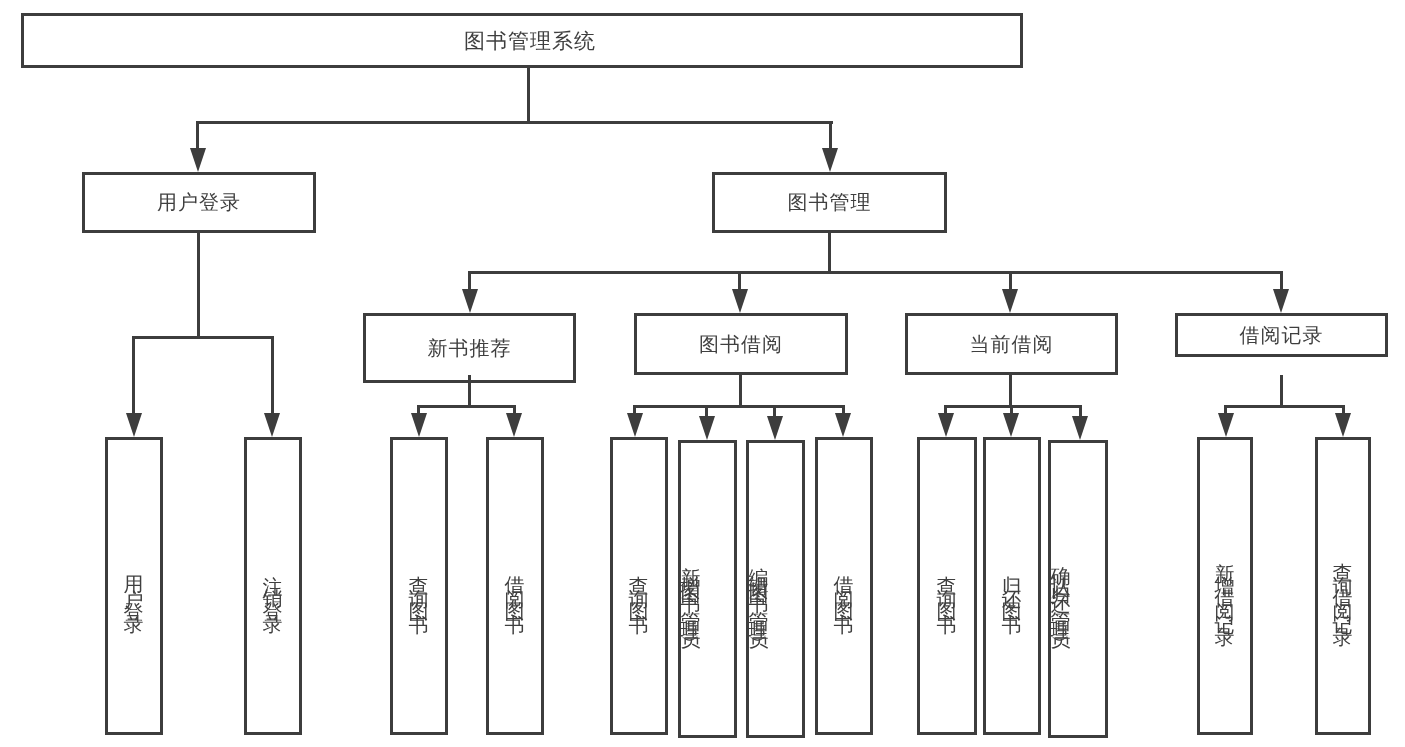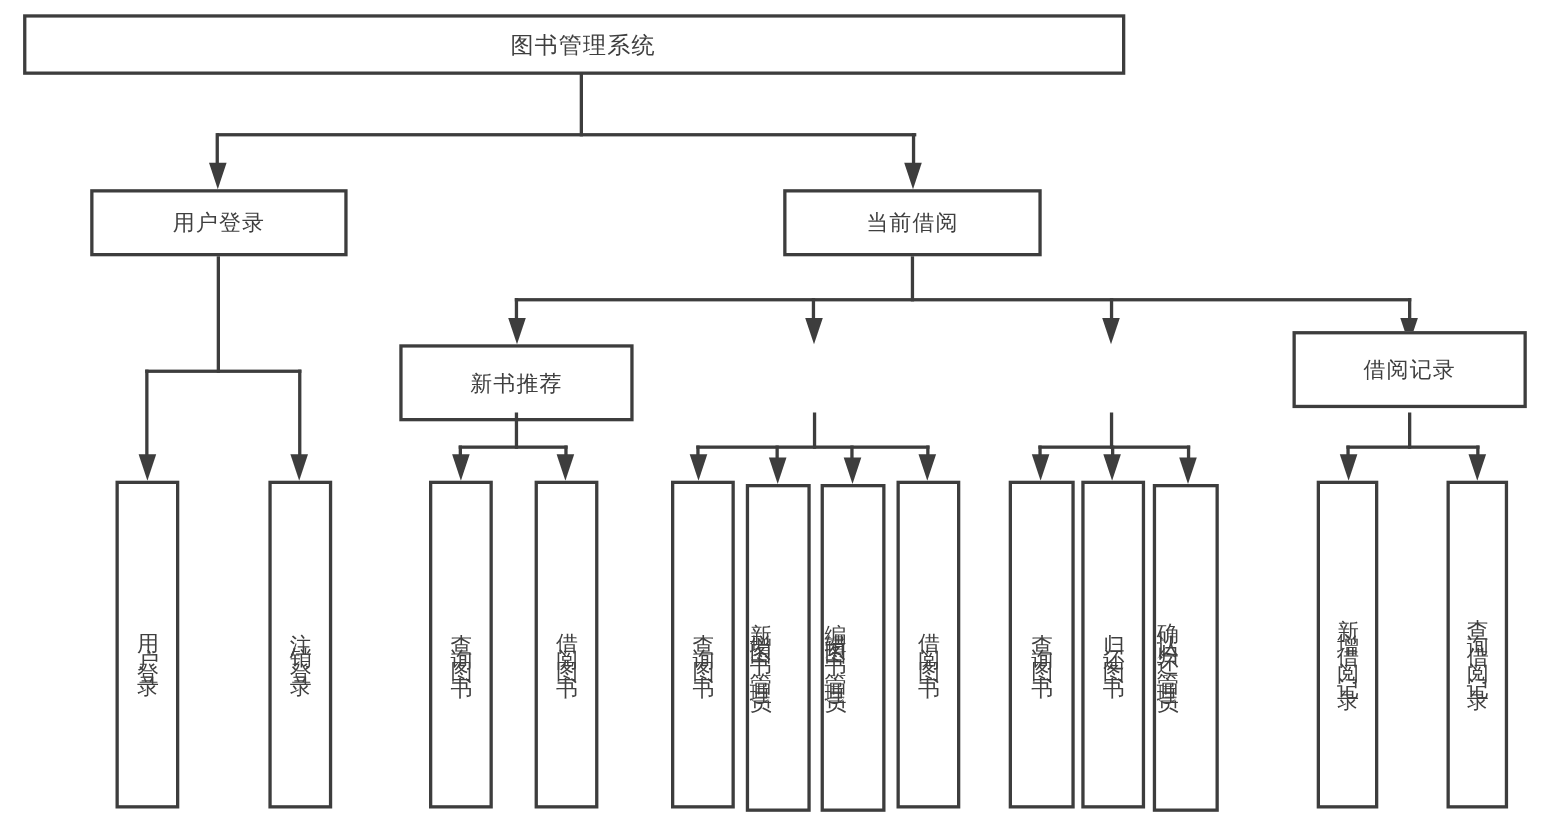--- a/index.html
+++ b/index.html
@@ -71,21 +71,21 @@
   <div class="hline" style="left:197px;top:121px;width:636px"></div>
   <div class="vline" style="left:196px;top:121px;height:32px"></div>
   <div class="arrow" style="left:190px;top:148px"></div>
   <div class="vline" style="left:829px;top:121px;height:32px"></div>
   <div class="arrow" style="left:822px;top:148px"></div>
 
   <div class="node h" style="left:82px;top:172px;width:234px;height:61px">
     <span>用户登录</span>
   </div>
   <div class="node h" style="left:712px;top:172px;width:235px;height:61px">
-    <span>当前借阅</span>
+    <span>图书管理</span>
   </div>
 
   <div class="vline" style="left:197px;top:233px;height:106px"></div>
   <div class="hline" style="left:132px;top:336px;width:142px"></div>
   <div class="vline" style="left:132px;top:336px;height:80px"></div>
   <div class="arrow" style="left:126px;top:413px"></div>
   <div class="vline" style="left:271px;top:336px;height:80px"></div>
   <div class="arrow" style="left:264px;top:413px"></div>
 
   <div class="vline" style="left:828px;top:233px;height:41px"></div>
@@ -95,21 +95,27 @@
   <div class="vline" style="left:738px;top:271px;height:22px"></div>
   <div class="arrow" style="left:732px;top:289px"></div>
   <div class="vline" style="left:1009px;top:271px;height:22px"></div>
   <div class="arrow" style="left:1002px;top:289px"></div>
   <div class="vline" style="left:1280px;top:271px;height:22px"></div>
   <div class="arrow" style="left:1273px;top:289px"></div>
 
   <div class="node h" style="left:363px;top:313px;width:213px;height:70px">
     <span>新书推荐</span>
   </div>
-  <div class="node h" style="left:1175px;top:301px;width:213px;height:70px">
+  <div class="node h" style="left:634px;top:313px;width:214px;height:62px">
+    <span>图书借阅</span>
+  </div>
+  <div class="node h" style="left:905px;top:313px;width:213px;height:62px">
+    <span>当前借阅</span>
+  </div>
+  <div class="node h" style="left:1175px;top:313px;width:213px;height:44px">
     <span>借阅记录</span>
   </div>
 
   <div class="vline" style="left:468px;top:375px;height:33px"></div>
   <div class="hline" style="left:417px;top:405px;width:99px"></div>
   <div class="vline" style="left:417px;top:405px;height:12px"></div>
   <div class="arrow" style="left:411px;top:413px"></div>
   <div class="vline" style="left:513px;top:405px;height:12px"></div>
   <div class="arrow" style="left:506px;top:413px"></div>
 

